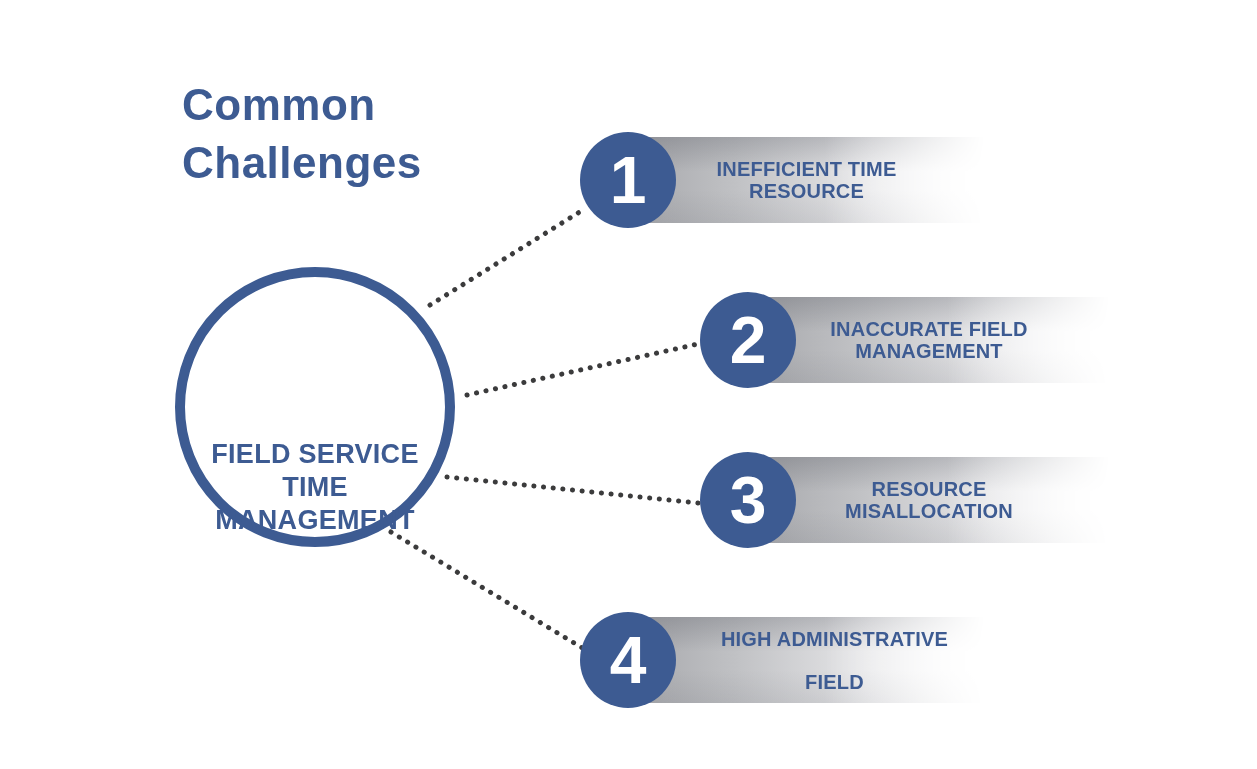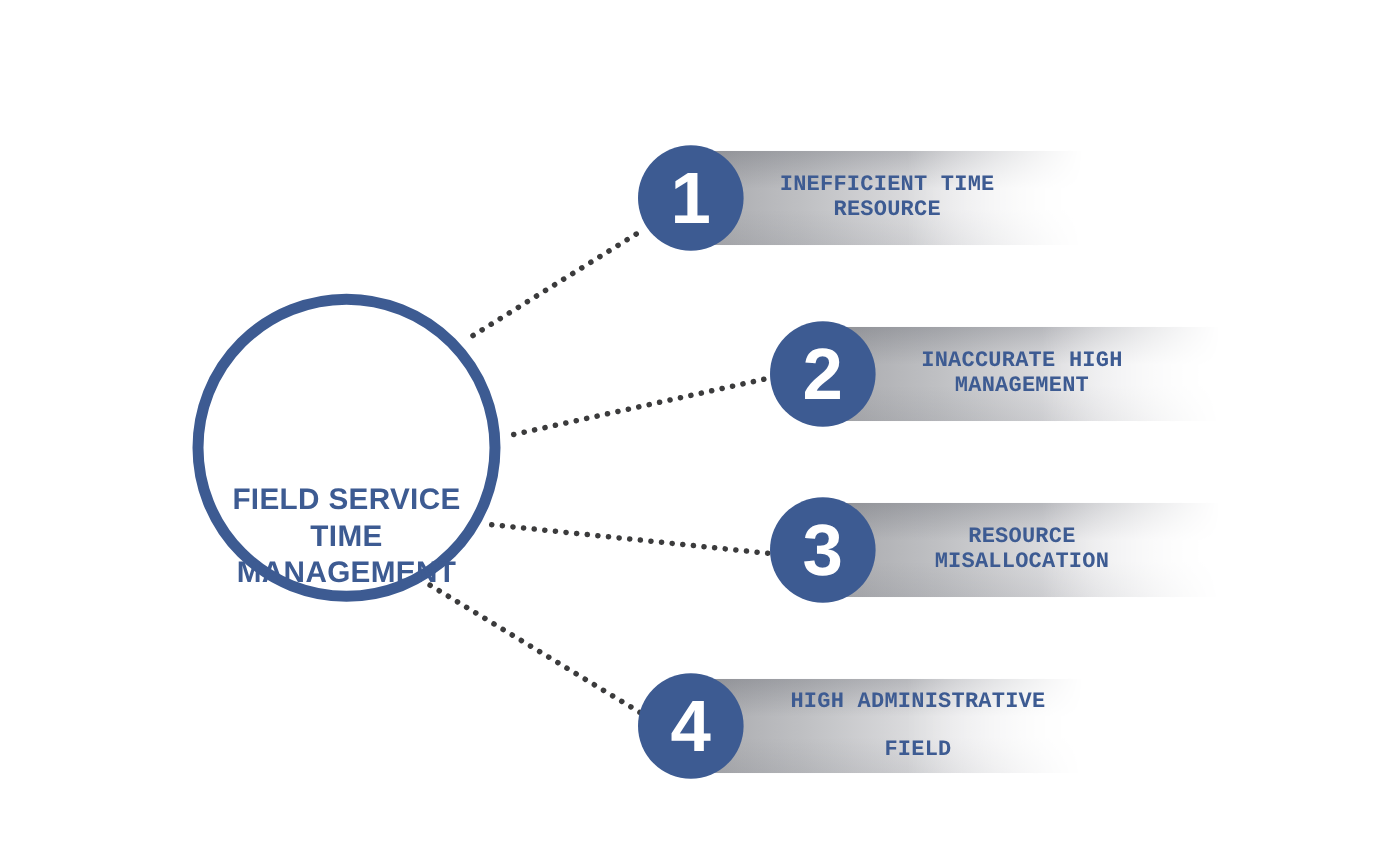--- a/index.html
+++ b/index.html
@@ -63,21 +63,20 @@
     background:linear-gradient(to bottom,rgba(40,44,56,0.20) 0%,rgba(255,255,255,0) 40%,rgba(255,255,255,0) 62%,rgba(40,44,56,0.08) 100%);
   }
   .bar-label{
     position:absolute;height:86px;
     display:flex;flex-direction:column;align-items:center;justify-content:center;
     text-align:center;
     color:var(--blue);
     font-size:20px;font-weight:700;line-height:22px;
     letter-spacing:0.2px;
     z-index:5;
-    font-family:Liberation Mono, monospace;
   }
   .num-circle{
     position:absolute;width:96px;height:96px;
     background:var(--blue);
     border-radius:50%;
     display:flex;align-items:center;justify-content:center;
     color:#ffffff;
     font-size:66px;font-weight:700;
     z-index:4;
   }
@@ -93,20 +92,24 @@
   .num-circle.n1{left:580px;top:132px;}
   .num-circle.n2{left:700px;top:292px;}
   .num-circle.n3{left:700px;top:452px;}
   .num-circle.n4{left:580px;top:612px;}
 </style>
 </head>
 <body>
 
 <div class="stage">
 
+  <div class="title">
+    <span>Common</span>
+    <span>Challenges</span>
+  </div>
 
   <svg class="connectors" width="1257" height="769" viewBox="0 0 1257 769">
     <line class="dotted" x1="430" y1="305" x2="586" y2="208"></line>
     <line class="dotted" x1="467" y1="395" x2="698" y2="344"></line>
     <line class="dotted" x1="447" y1="477" x2="698" y2="503"></line>
     <line class="dotted" x1="391" y1="532" x2="584" y2="649"></line>
   </svg>
 
   <div class="center-circle">
     <div class="label">
@@ -120,21 +123,21 @@
   <div class="bar-label l1">
     <span>INEFFICIENT TIME</span>
     <span>RESOURCE</span>
   </div>
   <div class="num-circle n1">
     <span>1</span>
   </div>
 
   <div class="bar b2"></div>
   <div class="bar-label l2">
-    <span>INACCURATE HIGH</span>
+    <span>INACCURATE FIELD</span>
     <span>MANAGEMENT</span>
   </div>
   <div class="num-circle n2">
     <span>2</span>
   </div>
 
   <div class="bar b3"></div>
   <div class="bar-label l3">
     <span>RESOURCE</span>
     <span>MISALLOCATION</span>

